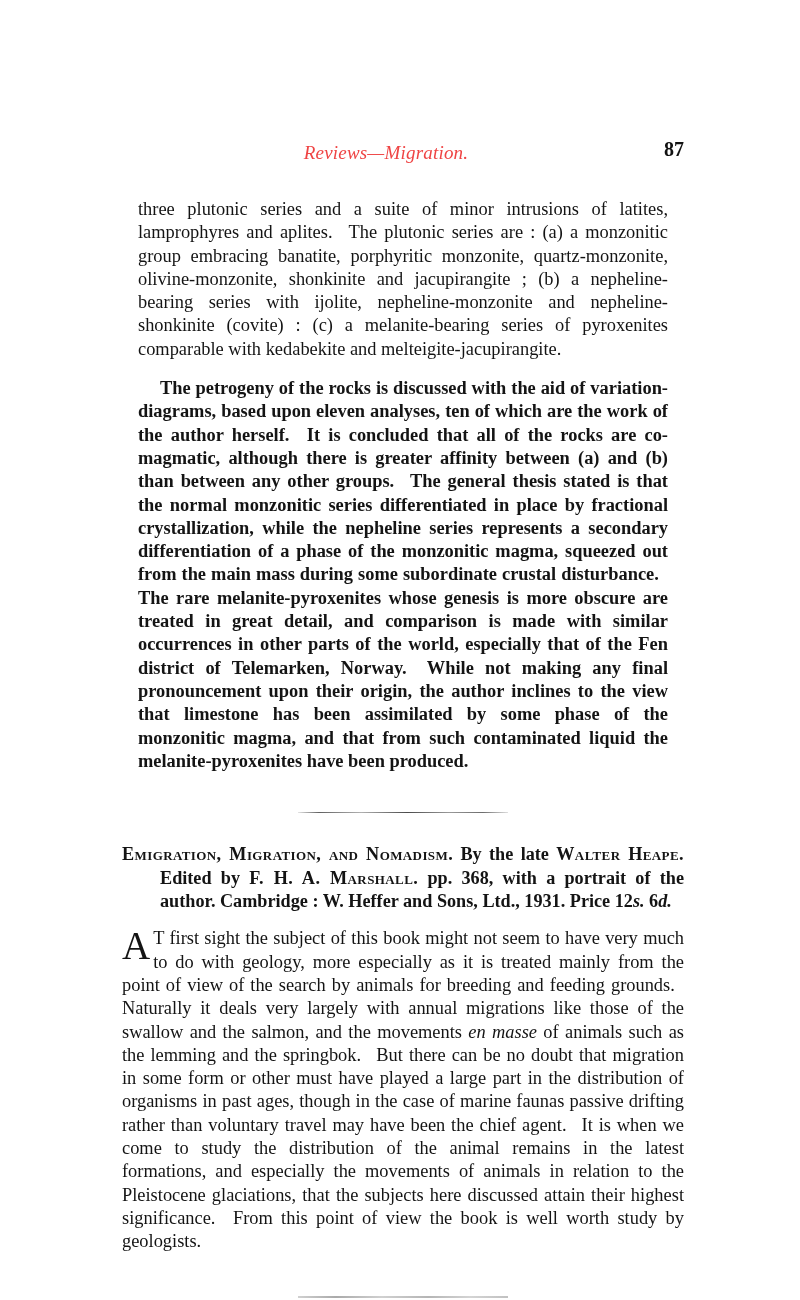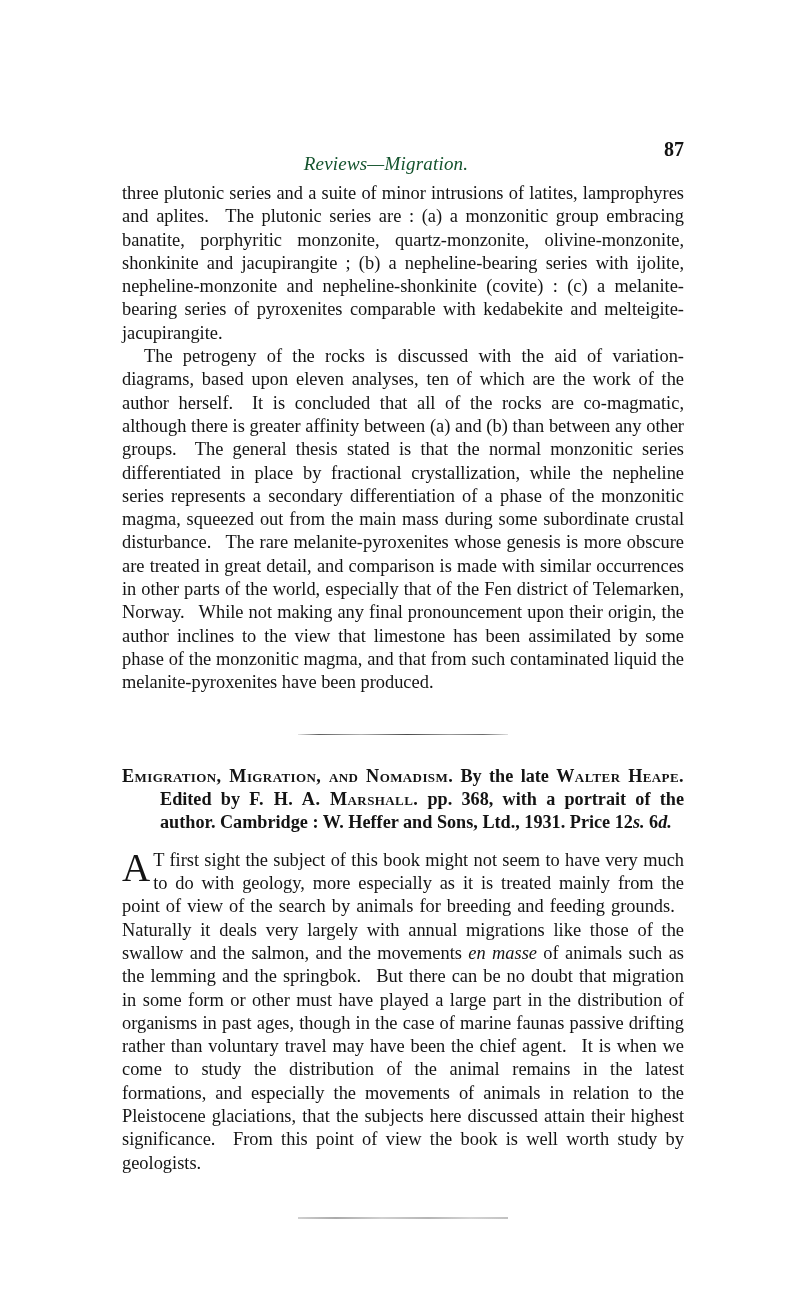--- a/index.html
+++ b/index.html
@@ -30,58 +30,59 @@
   .running-head {
     position: absolute;
     left: 122px;
     top: 138px;
     width: 562px;
     height: 26px;
   }
   .running-head .rh-title {
     position: absolute;
     left: 0;
-    top: 15px;
+    top: 4px;
     width: 528px;
     text-align: center;
     font-style: italic;
     font-size: 19px;
     letter-spacing: 0.2px;
-    color: #14532d;
+    color: #ef4444;
   }
   .running-head .rh-folio {
     position: absolute;
     right: 0;
     top: 0;
     font-size: 20px;
     font-weight: 700;
     color: #121212;
     font-family: Liberation Serif, serif;
   }
 
   
   .column {
     position: absolute;
     left: 122px;
     top: 182px;
     width: 562px;
   }
 
   p.body-par {
-    margin: 0;
+    margin: 16px;
     font-size: 18.4px;
     line-height: 23.3px;
     text-align: justify;
     text-justify: inter-word;
     color: #141414;
     -webkit-hyphens: none;
     hyphens: none;
   }
   p.body-par.indent {
     text-indent: 22px;
+    font-weight: bold;
   }
 
   .signature {
     margin-top: 10px;
     font-size: 18px;
     text-align: right;
     padding-right: 14px;
     color: #141414;
   }
   .sc {

